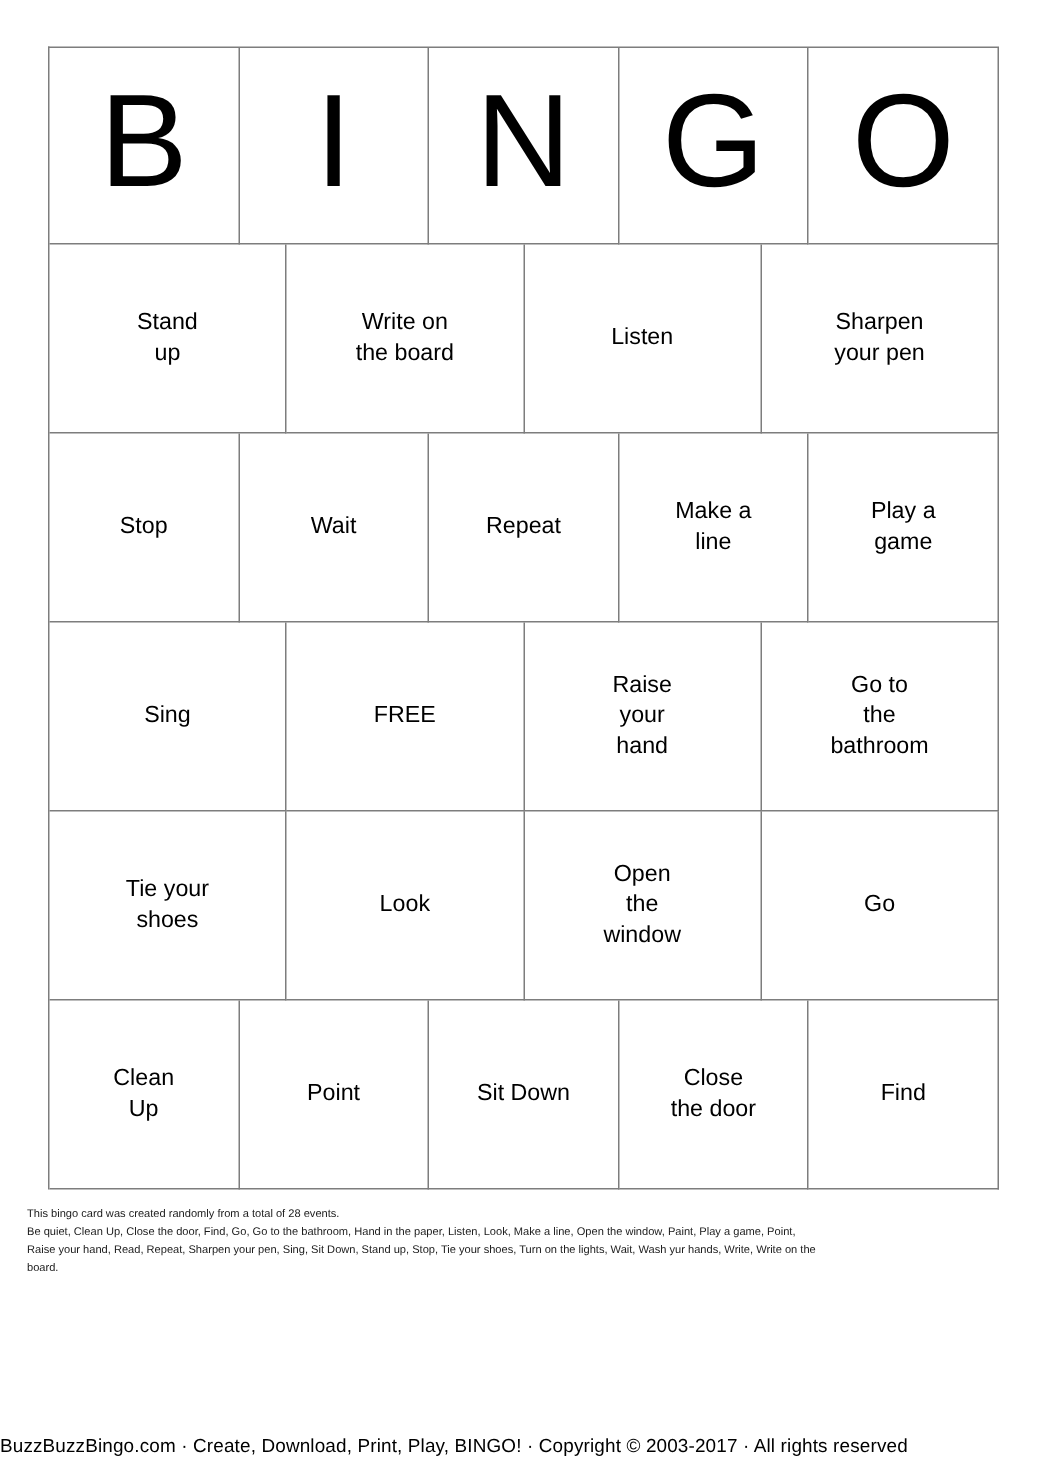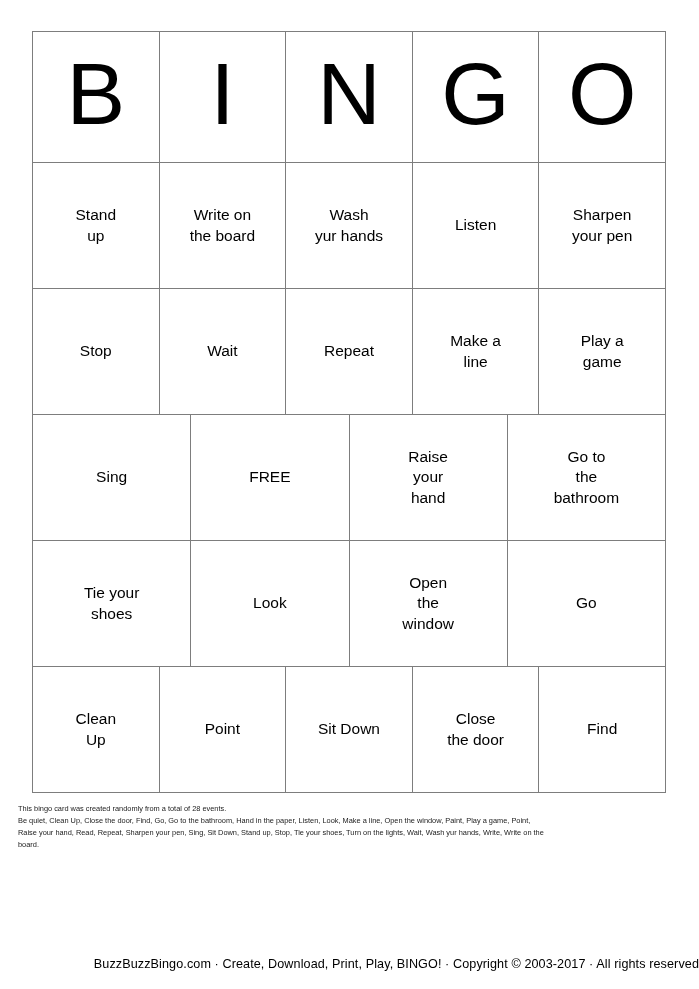--- a/index.html
+++ b/index.html
@@ -105,21 +105,21 @@
     white-space: normal;
     margin-left: 10px;
   }
 
   
   .footer {
     position: absolute;
     left: 0;
     top: 957px;
     width: 699px;
-    text-align: right;
+    text-align: left;
     font-size: 12.6px;
     color: #000000;
     letter-spacing: 0.1px;
   }
 </style>
 </head>
 <body>
 
 <div id="page">
 
@@ -133,22 +133,20 @@
       <div class="header-cell">O</div>
     </div>
 
     <div class="grid-body">
 
       <div class="grid-row">
         <div class="grid-cell">Stand
 up</div>
         <div class="grid-cell">Write on
 the board</div>
-        <div class="grid-cell">Wash
-yur hands</div>
         <div class="grid-cell">Listen</div>
         <div class="grid-cell">Sharpen
 your pen</div>
       </div>
 
       <div class="grid-row">
         <div class="grid-cell">Stop</div>
         <div class="grid-cell">Wait</div>
         <div class="grid-cell">Repeat</div>
         <div class="grid-cell">Make a

